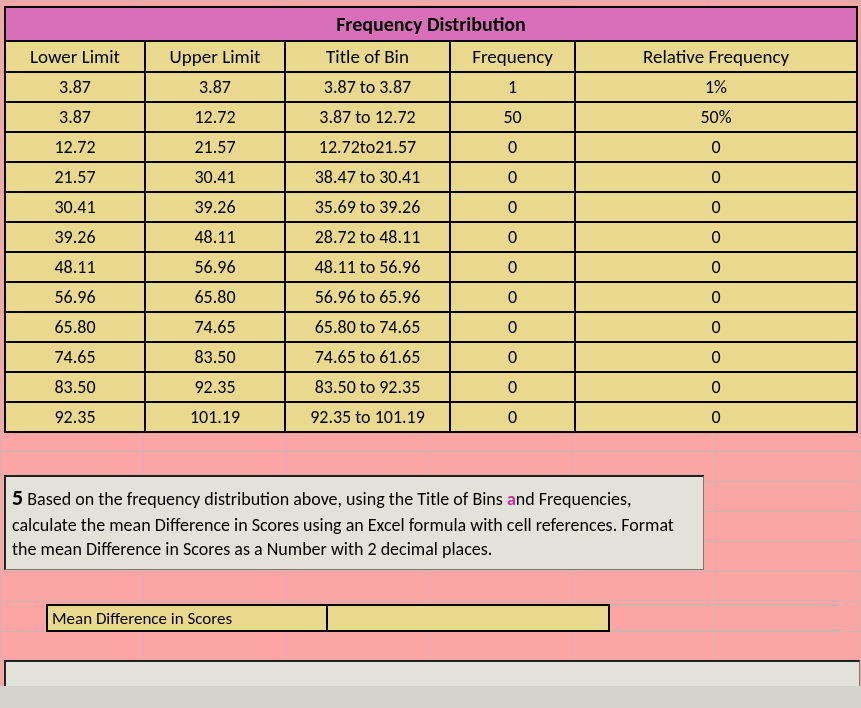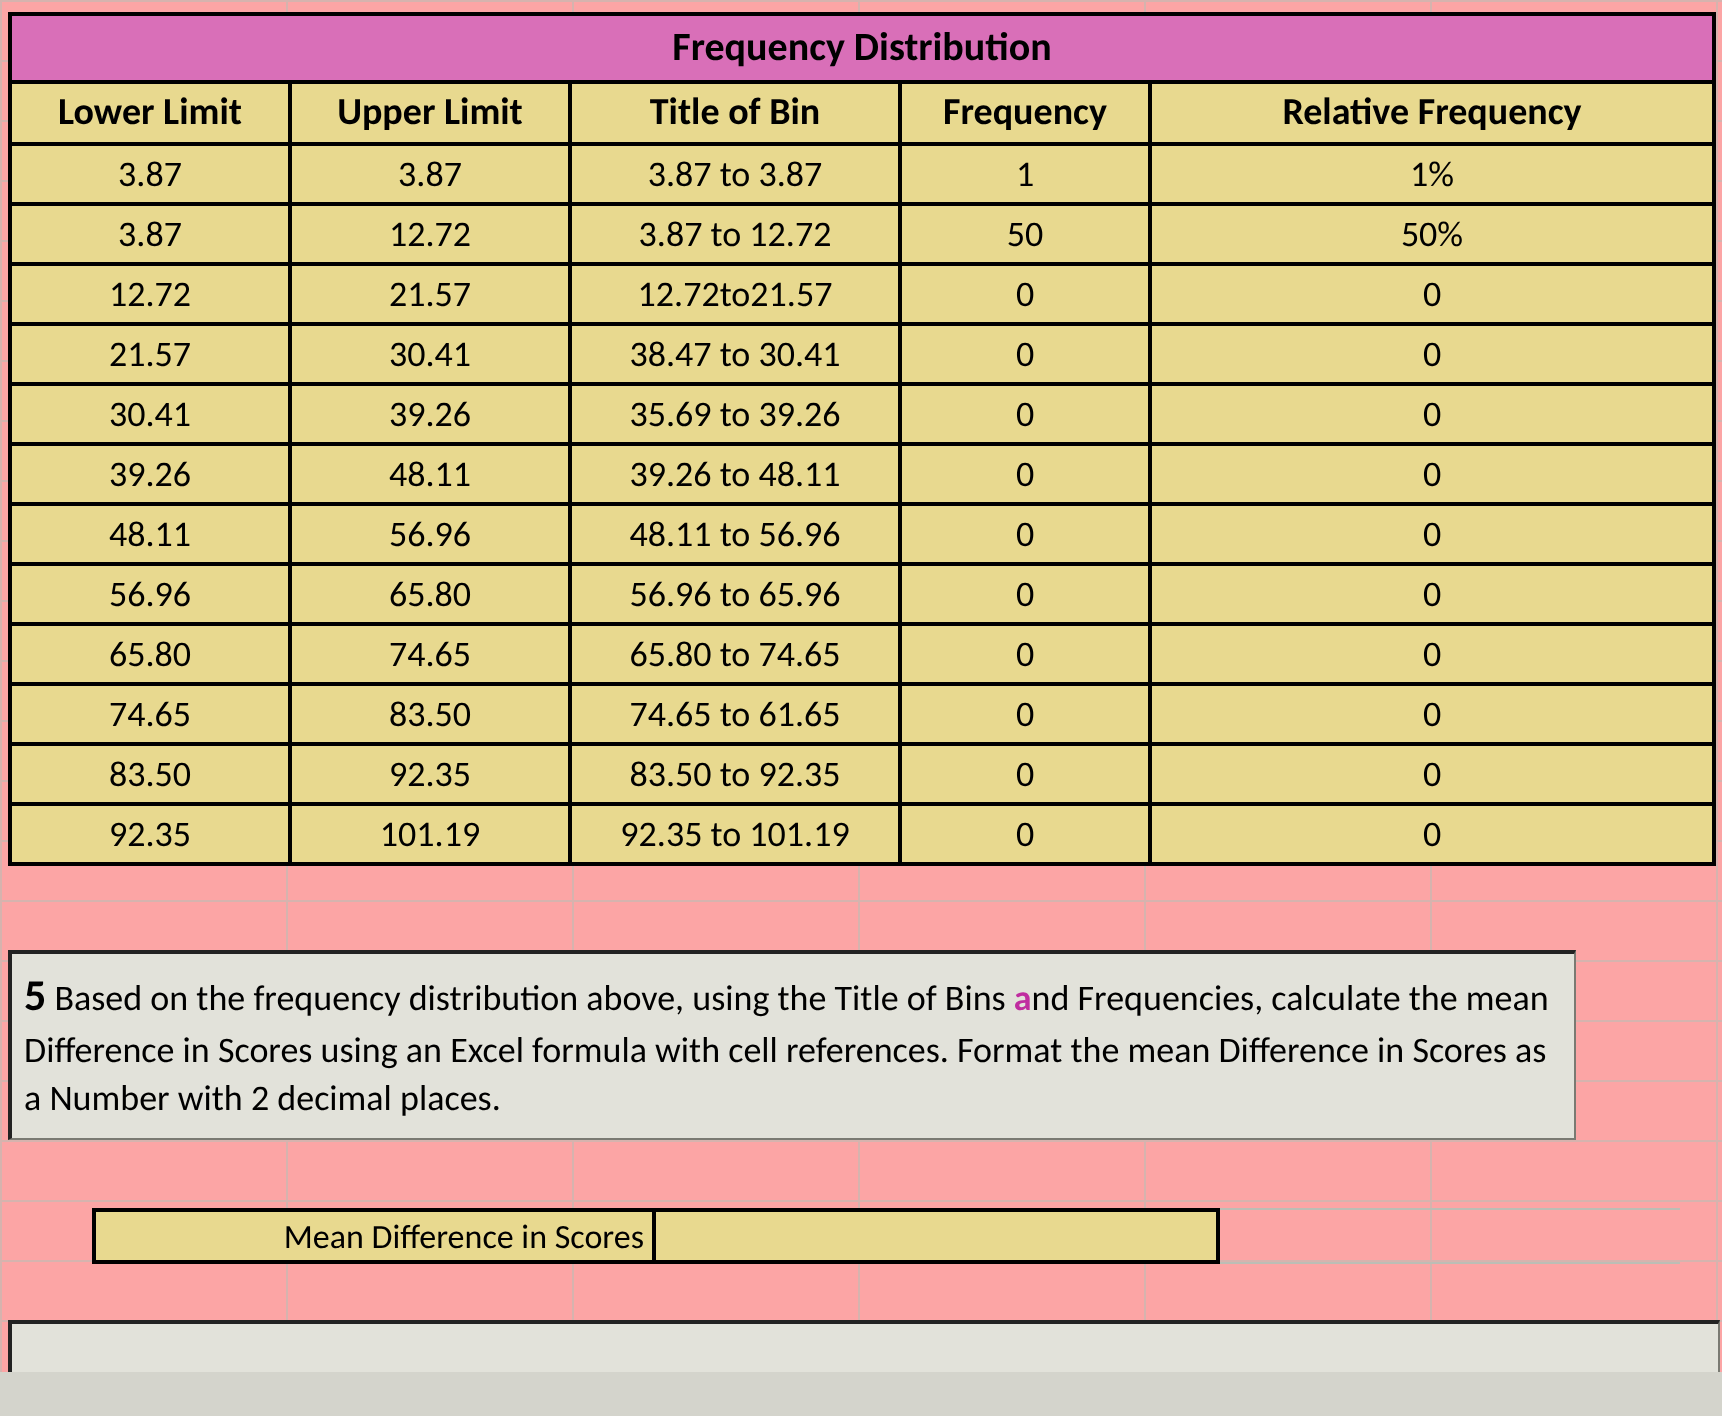--- a/index.html
+++ b/index.html
@@ -40,42 +40,42 @@
     text-align: center;
     font-weight: bold;
     font-size: 20px;
     padding: 4px 0;
     color: #000;
   }
   .header-row td {
     background: #e8d98f;
     border: 2px solid #000;
     text-align: center;
-    font-weight: bold;
+    font-weight: normal;
     font-size: 19px;
     padding: 3px 4px;
     color: #000;
   }
   .data-row td {
     background: #e8d98f;
     border: 2px solid #000;
     text-align: center;
     font-size: 18px;
     padding: 3px 4px;
     color: #000;
   }
   .col-a { width: 140px; }
   .col-b { width: 140px; }
   .col-c { width: 165px; }
   .col-d { width: 125px; }
   .col-e { width: 282px; }
 
   .question-box {
     margin: 42px 0 0 0;
-    width: 784px;
+    width: 700px;
     border-top: 2px solid #222;
     border-left: 2px solid #222;
     border-right: 1px solid #7a7a72;
     border-bottom: 1px solid #7a7a72;
     background: #e2e2da;
     padding: 6px 8px 8px 6px;
     font-size: 18px;
     line-height: 1.35;
     color: #000;
   }
@@ -92,21 +92,21 @@
     margin-top: 34px;
     display: flex;
     align-items: stretch;
     height: 28px;
   }
   .mean-label {
     width: 282px;
     border: 2px solid #000;
     background: #e8d98f;
     font-size: 17px;
-    text-align: right;
+    text-align: left;
     padding: 2px 4px;
     color: #000;
     margin-left: 42px;
   }
   .mean-input {
     width: 282px;
     border-top: 2px solid #000;
     border-right: 2px solid #000;
     border-bottom: 2px solid #000;
     border-left: none;
@@ -187,21 +187,21 @@
           <tr class="data-row">
             <td>30.41</td>
             <td>39.26</td>
             <td>35.69 to 39.26</td>
             <td>0</td>
             <td>0</td>
           </tr>
           <tr class="data-row">
             <td>39.26</td>
             <td>48.11</td>
-            <td>39.26 to 48.11</td>
+            <td>28.72 to 48.11</td>
             <td>0</td>
             <td>0</td>
           </tr>
           <tr class="data-row">
             <td>48.11</td>
             <td>56.96</td>
             <td>48.11 to 56.96</td>
             <td>0</td>
             <td>0</td>
           </tr>

